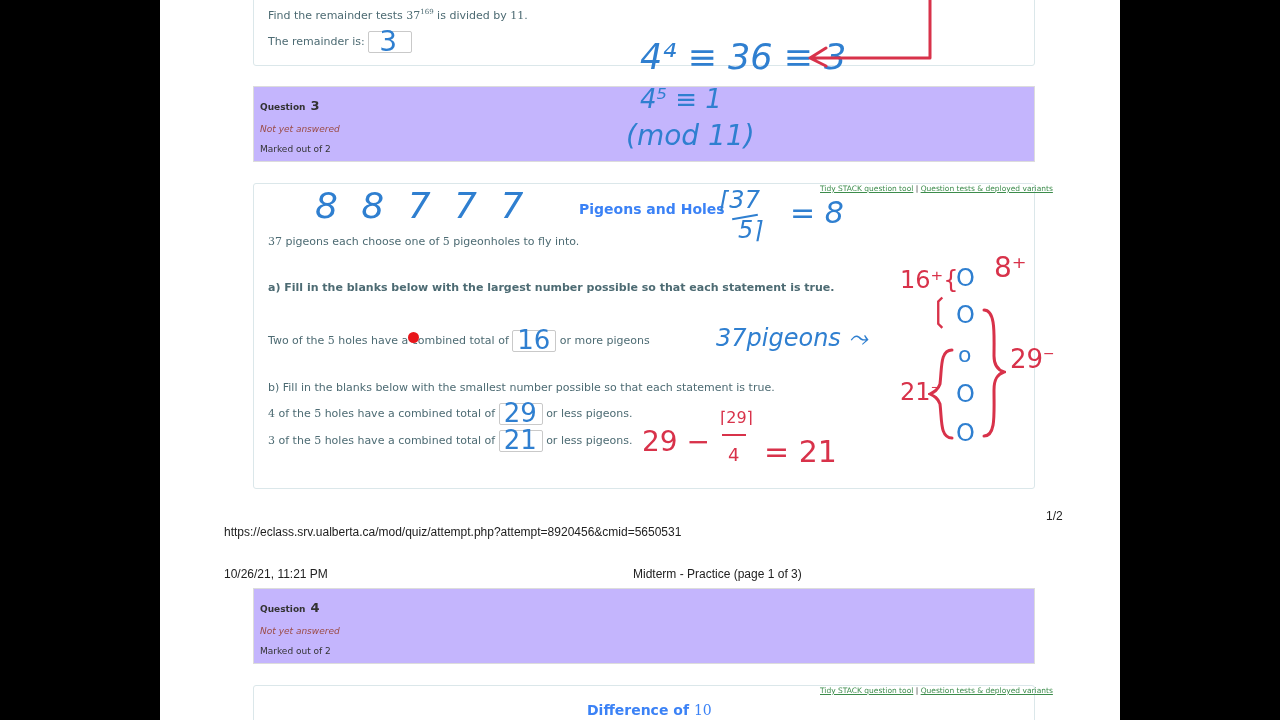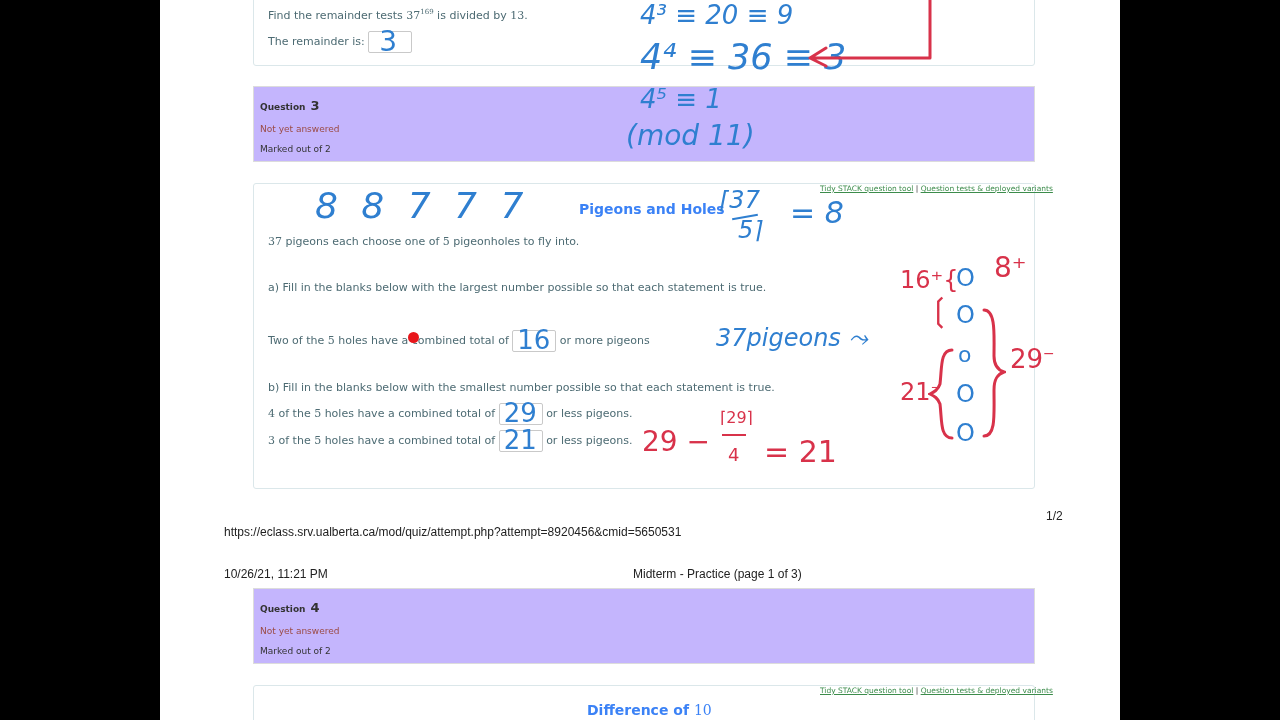--- a/index.html
+++ b/index.html
@@ -8,37 +8,37 @@
   .card { position: absolute; border: 1px solid #dbe7ea; border-radius: 3px; background: #fff; }
   .info { position: absolute; left: 93px; width: 780px; border: 1px solid #dcdcdc; background: #c4b5fd; }
   .qtxt { position: absolute; font-size: 11px; color: #4d6b73; white-space: nowrap; }
   .serif { font-family: "DejaVu Serif", serif; }
   .ansbox { display: inline-block; vertical-align: middle; border: 1px solid #c9c9c9; border-radius: 2px; background: #fff; position: relative; }
   .hw-blue { font-family: "DejaVu Sans", sans-serif; color: #2f7fd0; font-style: italic; }
   .hw-red { font-family: "DejaVu Sans", sans-serif; color: #d8324a; }
   .hw { position: absolute; white-space: nowrap; line-height: 1; }
   .qnum-label { font-size: 9px; font-weight: bold; color: #333; }
   .qnum-num { font-size: 13px; font-weight: bold; color: #333; }
-  .status { position: absolute; left: 6px; font-size: 9px; color: #9b4b45; }
+  .status { position: absolute; left: 6px; font-size: 9px; color: #9b4b45; font-style: italic; }
   .marked { position: absolute; left: 6px; font-size: 9px; color: #333; }
   .links { position: absolute; font-size: 7.5px; color: #3c8c4b; white-space: nowrap; }
   .links a { color: #3c8c4b; text-decoration: underline; }
   .links .sep { color: #333; }
   .print { position: absolute; font-family: "Liberation Sans", sans-serif; font-size: 12px; color: #222; white-space: nowrap; }
   .title { position: absolute; font-weight: bold; font-size: 14px; color: #3b82f6; white-space: nowrap; }
   .red-dot { position: absolute; width: 11px; height: 11px; border-radius: 50%; background: #e8161b; }
 </style>
 </head>
 <body>
 
 <div class="page">
 
   <div class="card" style="left:93px; top:-10px; width:780px; height:74px;">
     <div class="qtxt" style="left:14px; top:17px;">
-      <span>Find the remainder tests </span><span class="serif">37</span><sup class="serif" style="font-size:7px;">169</sup><span> is divided by </span><span class="serif">13</span><span>.</span>
+      <span>Find the remainder tests </span><span class="serif">37</span><sup class="serif" style="font-size:7px;">169</sup><span> is divided by </span><span class="serif">11</span><span>.</span>
     </div>
     <div class="qtxt" style="left:14px; top:40px;">
       <span>The remainder is:</span>
       <span class="ansbox" style="width:42px; height:20px;">
         <span class="hw hw-blue" style="left:10px; top:-4px; font-size:28px; font-style:normal;">3</span>
       </span>
     </div>
   </div>
 
   <div class="info" style="top:86px; height:74px;">
@@ -47,21 +47,21 @@
       <span class="qnum-num">3</span>
     </div>
     <div class="status" style="top:37px;">Not yet answered</div>
     <div class="marked" style="top:57px;">Marked out of 2</div>
   </div>
 
   <div class="card" style="left:93px; top:183px; width:780px; height:304px;">
     <div class="qtxt" style="left:14px; top:51px;">
       <span class="serif">37</span><span> pigeons each choose one of </span><span class="serif">5</span><span> pigeonholes to fly into.</span>
     </div>
-    <div class="qtxt" style="left:14px; top:97px;">a) Fill in the blanks below with the largest number possible so that each statement is true.</div>
+    <div class="qtxt" style="left:14px; top:97px;font-weight:bold;">a) Fill in the blanks below with the largest number possible so that each statement is true.</div>
 
 
     <div class="qtxt" style="left:14px; top:146px;">
       <span>Two of the </span><span class="serif">5</span><span> holes have a combined total of</span>
       <span class="ansbox" style="width:42px; height:20px;">
         <span class="hw hw-blue" style="left:4px; top:-4px; font-size:26px; font-style:normal;">16</span>
       </span>
       <span>or more pigeons</span>
     </div>
 
@@ -108,21 +108,20 @@
   <div class="card" style="left:93px; top:685px; width:780px; height:60px;"></div>
   <div class="links" style="left:660px; top:686px;">
     <a>Tidy STACK question tool</a>
     <span class="sep">|</span>
     <a>Question tests &amp; deployed variants</a>
   </div>
   <div class="title" style="left:427px; top:702px;">
     <span>Difference of </span><span class="serif" style="font-weight:normal;">10</span>
   </div>
 
-  <div class="hw hw-blue" style="left:480px; top:2px; font-size:26px;">4³ ≡ 20 ≡ 9</div>
   <div class="hw hw-blue" style="left:480px; top:40px; font-size:35px;">4⁴ ≡ 36 ≡ 3</div>
   <div class="hw hw-blue" style="left:480px; top:86px; font-size:26px;">4⁵ ≡ 1</div>
   <div class="hw hw-blue" style="left:466px; top:122px; font-size:28px;">(mod 11)</div>
   <div class="hw hw-blue" style="left:155px; top:188px; font-size:36px; letter-spacing:6px;">8  8  7  7  7</div>
   <div class="hw hw-blue" style="left:560px; top:188px; font-size:24px;">⌈37</div>
   <div style="position:absolute; left:572px; top:216px; width:26px; height:2px; background:#2f7fd0; transform:rotate(-10deg);"></div>
   <div class="hw hw-blue" style="left:578px; top:218px; font-size:24px;">5⌉</div>
   <div class="hw hw-blue" style="left:630px; top:198px; font-size:30px;">= 8</div>
   <div class="hw hw-blue" style="left:556px; top:326px; font-size:24px;">37pigeons ⤳</div>
 

